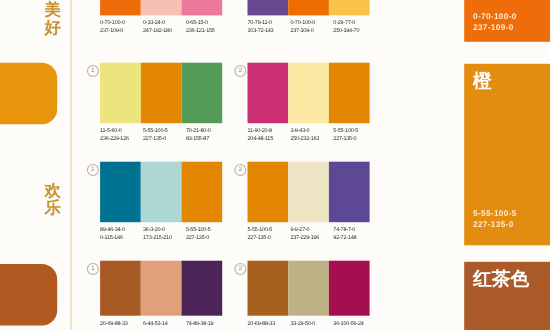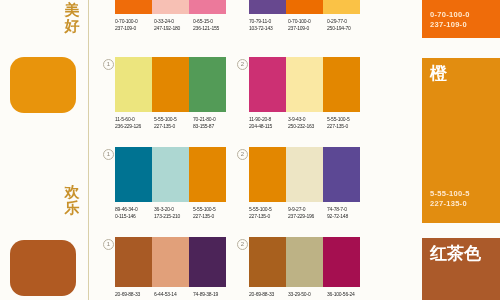--- a/index.html
+++ b/index.html
@@ -2,21 +2,21 @@
 <html><head>
 <meta charset="utf-8">
 <style>
   html,body{margin:0;padding:0;}
   body{
     width:500px;height:300px;overflow:hidden;
     background:#fdfcf8;
     font-family:"Liberation Sans","DejaVu Sans",sans-serif;
     position:relative;
   }
-  #page{position:absolute;inset:0;display:flex;padding-left:24px;}
+  #page{position:absolute;inset:0;display:flex;}
 
   
   .sidebar{
     width:64px;flex:0 0 64px;position:relative;
     border-right:1px solid #d9cfa8;
     background:#fdfcf8;
   }
   .side-word{
     position:absolute;right:5px;width:22px;
     color:#c8912b;font-size:15px;line-height:16px;
@@ -75,21 +75,21 @@
 </head>
 <body>
 
 <div id="page">
 
   <div class="sidebar">
     <div class="side-word" style="top:2px;">
       <span>美好</span>
     </div>
     <div class="side-chip" id="chip0" style="top: 57px; background: rgb(232, 148, 12);"></div>
-    <div class="side-word" style="top:184px;">
+    <div class="side-word" style="top:166px;">
       <span>欢乐</span>
     </div>
     <div class="side-chip" id="chip1" style="top: 240px; background: rgb(176, 90, 34);"></div>
   </div>
 
   <div class="grid">
       <div class="palette row1" style="left: 14px; top: -8px;">
         <div class="swatches">
           <div class="swatch" style="background: rgb(239, 108, 10); height: 22px;"></div>
           <div class="swatch" style="background: rgb(247, 192, 180); height: 22px;"></div>

